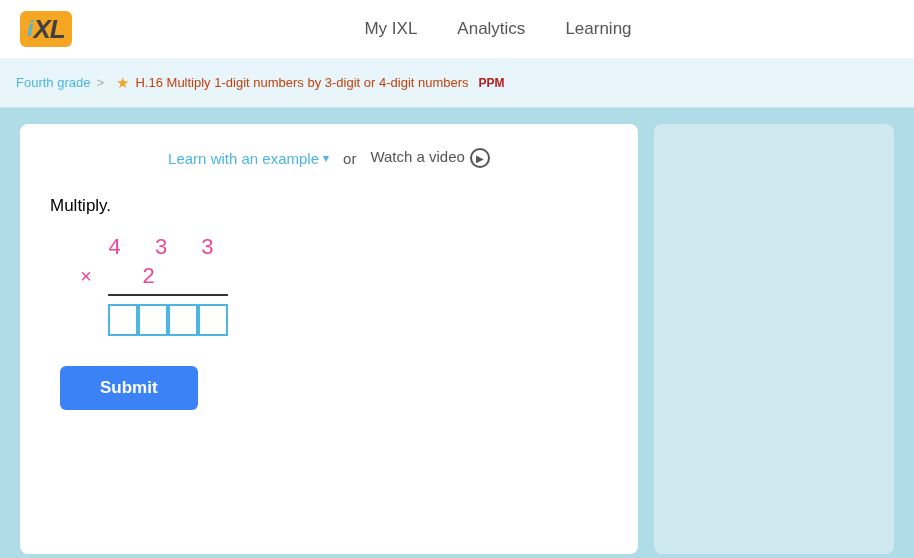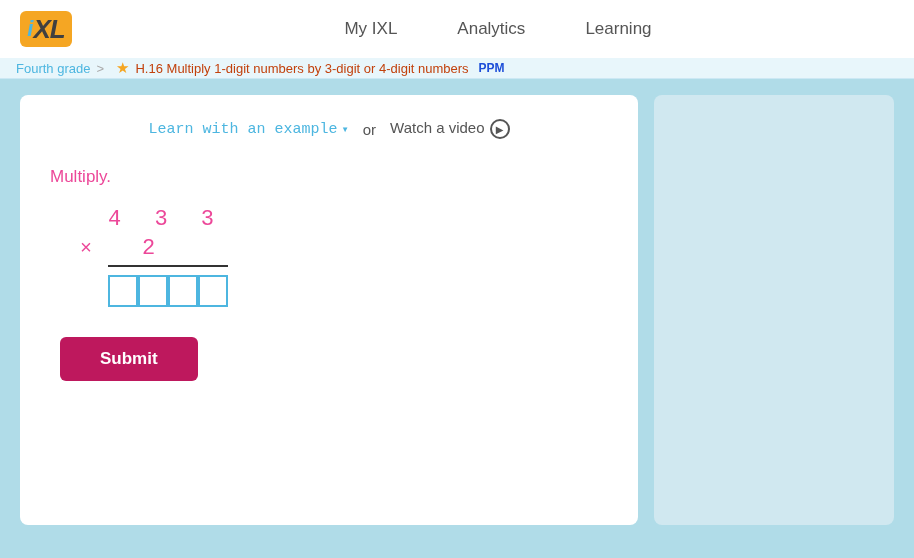--- a/index.html
+++ b/index.html
@@ -32,41 +32,41 @@
       letter-spacing: -1px;
     }
     .logo-i {
       color: #4db6e0;
       font-style: italic;
       font-weight: 900;
       font-size: 22px;
     }
     .nav {
       display: flex;
-      gap: 60px;
+      gap: 40px;
       flex: 1;
       justify-content: center;
     }
     .nav-item {
       font-size: 17px;
       color: #555;
       cursor: pointer;
       padding: 4px 0;
       text-decoration: none;
     }
     .nav-item.active {
       color: #4db6e0;
       font-weight: 700;
       border-bottom: 3px solid #4db6e0;
     }
 
     
     .breadcrumb-bar {
       background: #e8f6fb;
-      height: 21px;
+      height: 50px;
       display: flex;
       align-items: center;
       padding: 9px 16px;
       font-size: 13px;
       color: #555;
       border-bottom: 1px solid #cce8f4;
     }
     .breadcrumb-bar .sep {
       margin: 0 6px;
       color: #aaa;
@@ -79,21 +79,21 @@
     .breadcrumb-link {
       color: #4db6e0;
       cursor: pointer;
     }
     .breadcrumb-current {
       color: #c2410c;
       font-weight: 500;
     }
     .ppm-badge {
       margin-left: 10px;
-      color: #1d4ed8;
+      color: #b91c1c;
       font-size: 12px;
       font-weight: 600;
     }
 
     
     .main-area {
       display: flex;
       padding: 16px 20px;
       height: calc(558px - 58px - 38px);
       gap: 16px;
@@ -118,21 +118,20 @@
       font-size: 15px;
       color: #555;
     }
     .example-link {
       color: #4db6e0;
       cursor: pointer;
       font-size: 15px;
       display: flex;
       align-items: center;
       gap: 4px;
-      font-family: Liberation Mono, monospace;
     }
     .chevron {
       font-size: 12px;
     }
     .video-link {
       color: #555;
       cursor: pointer;
       display: flex;
       gap: 5px;
       font-size: 15px;
@@ -144,21 +143,21 @@
       border: 2px solid #555;
       display: inline-flex;
       align-items: center;
       justify-content: center;
       font-size: 10px;
     }
 
     
     .problem-label {
       font-size: 17px;
-      color: #ec4899;
+      color: #000000;
       margin-bottom: 20px;
       font-weight: 500;
     }
 
     .math-problem {
       margin-left: 30px;
       margin-bottom: 20px;
     }
 
     .math-row {
@@ -196,21 +195,21 @@
       border: 2px solid #4db6e0;
       background: white;
       font-size: 18px;
       text-align: center;
       outline: none;
       color: #333;
     }
 
     
     .submit-btn {
-      background: #be185d;
+      background: #3b82f6;
       color: white;
       border: none;
       border-radius: 6px;
       padding: 12px 40px;
       font-size: 17px;
       font-weight: 600;
       cursor: pointer;
       margin-left: 10px;
       margin-top: 10px;
     }

